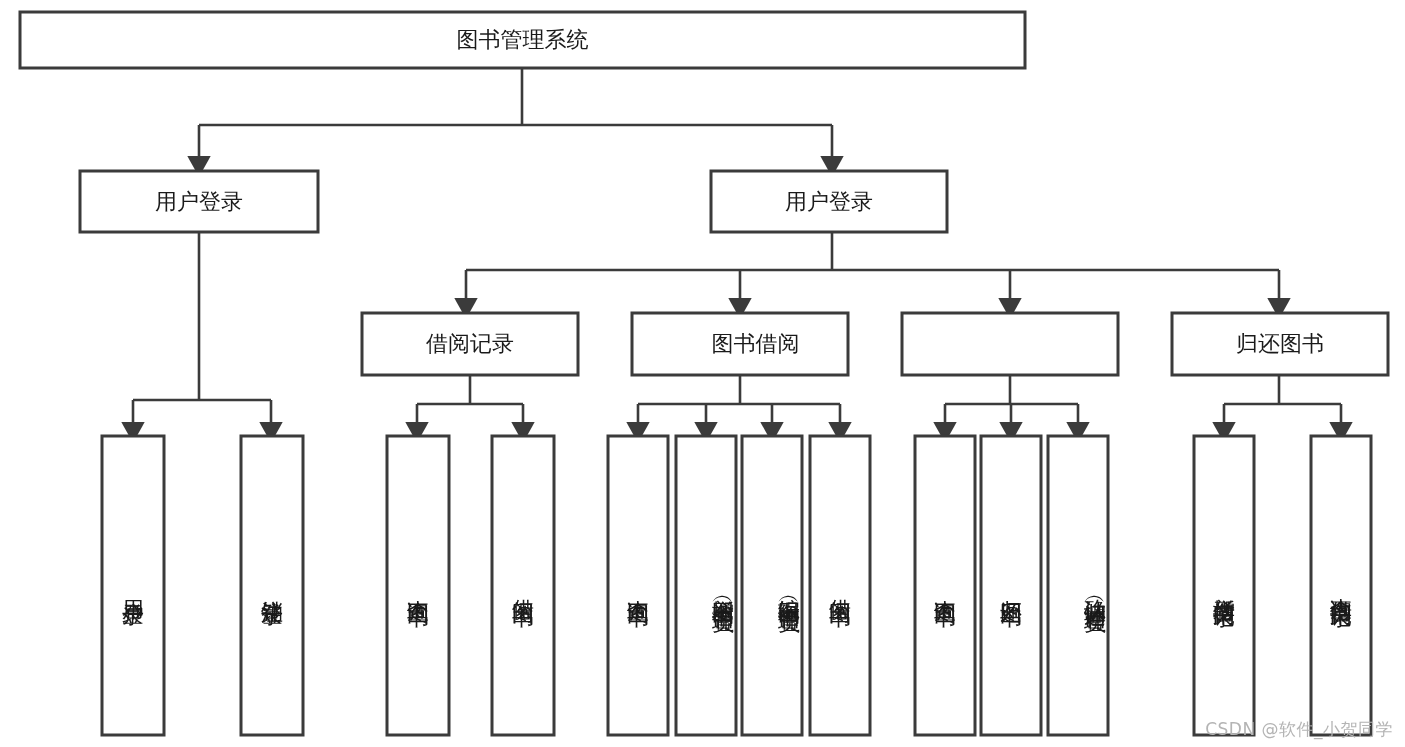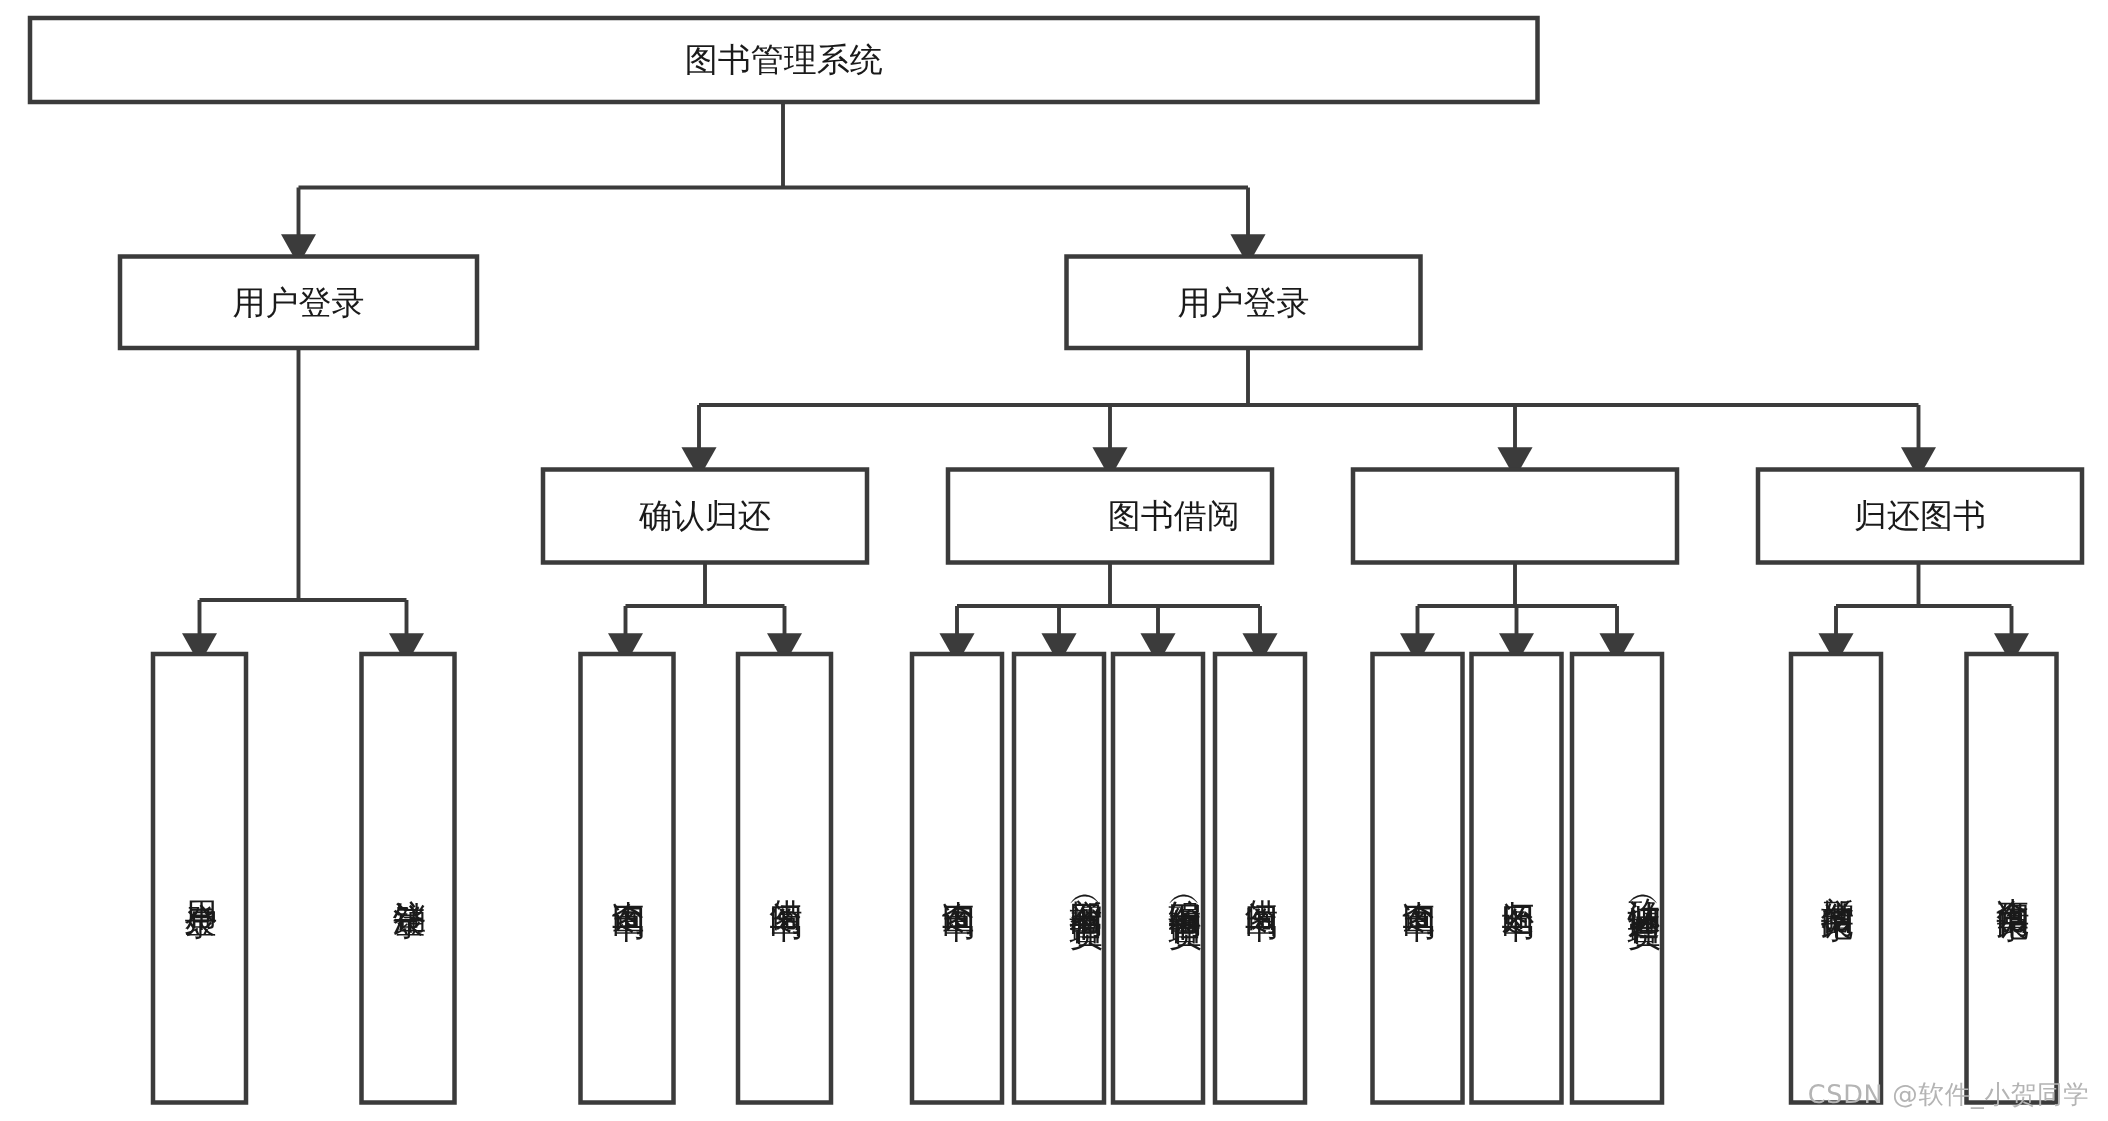--- a/index.html
+++ b/index.html
@@ -158,22 +158,22 @@
       <rect class="node-box" x="1194" y="436" width="60" height="299"></rect>
       <rect class="node-box" x="1311" y="436" width="60" height="299"></rect>
     </g>
   </svg>
 
   <div class="horiz-label" style="left:20px; top:12px; width:1005px; height:56px;">图书管理系统</div>
 
   <div class="horiz-label" style="left:80px; top:171px; width:238px; height:61px;">用户登录</div>
   <div class="horiz-label" style="left:711px; top:171px; width:236px; height:61px;">用户登录</div>
 
-  <div class="horiz-label" style="left:362px; top:313px; width:216px; height:62px;">确认归还</div>
-  <div class="horiz-label" style="left:659px; top:313px; width:183px; height:62px;padding-left:32px;">图书借阅</div>
+  <div class="horiz-label" style="left:362px; top:313px; width:216px; height:62px;">借阅记录</div>
+  <div class="horiz-label" style="left:632px; top:313px; width:183px; height:62px;padding-left:32px;">图书借阅</div>
   <div class="horiz-label" style="left:1172px; top:313px; width:216px; height:62px;">归还图书</div>
 
   <div class="vert-label" style="left:102px; top:436px; width:62px; height:299px;">用户登录</div>
   <div class="vert-label" style="left:241px; top:436px; width:62px; height:299px;">注销登录</div>
 
   <div class="vert-label" style="left:387px; top:436px; width:62px; height:299px;">查询图书</div>
   <div class="vert-label" style="left:492px; top:436px; width:62px; height:299px;">借阅图书</div>
 
   <div class="vert-label" style="left:608px; top:436px; width:60px; height:299px;">查询图书</div>
   <div class="vert-label" style="left:676px; top:436px; width:60px; height:299px; align-items:flex-start; padding-top:8px; box-sizing:border-box;">新增图书（管理员）</div>

